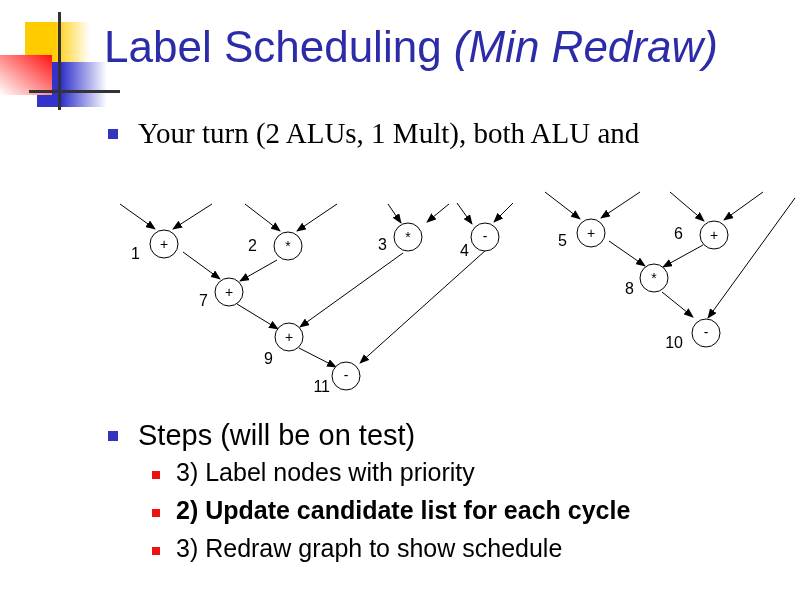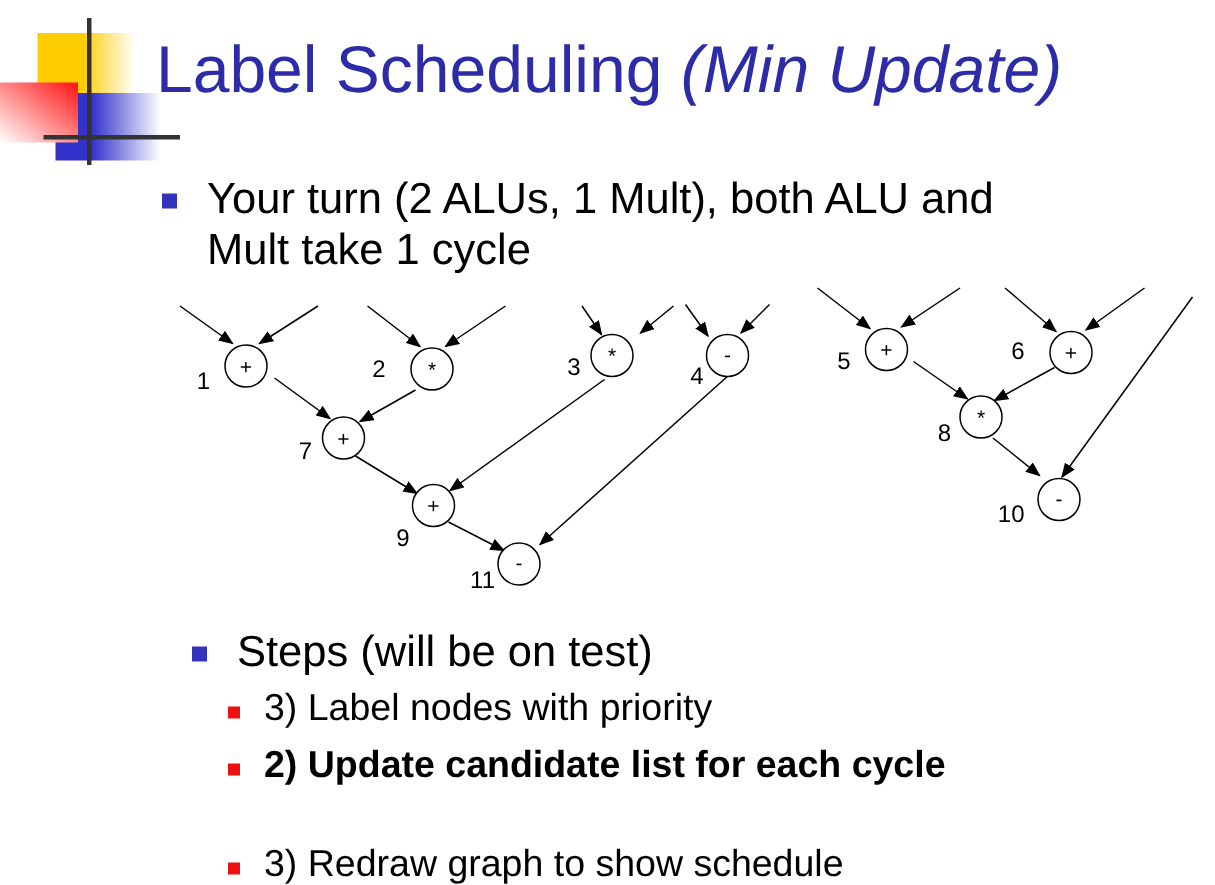--- a/index.html
+++ b/index.html
@@ -35,27 +35,26 @@
   </defs>
   <rect x="25" y="22" width="65" height="40" fill="url(#gy)"></rect>
   <rect x="37" y="62" width="70" height="45" fill="url(#gb)"></rect>
   <rect x="0" y="55" width="52" height="40" fill="url(#gr)"></rect>
   <rect x="58" y="12" width="3" height="98" fill="#333"></rect>
   <rect x="29" y="90" width="91" height="3" fill="#333"></rect>
 </svg>
 
 <div class="title">
   <span>Label Scheduling</span>
-  <span class="sub">(Min Update)</span>
+  <span class="sub">(Min Redraw)</span>
 </div>
 
 <div class="bullet" style="left:138px; top:116px;">
   <span class="sq" style="left:-30px; top:13px;"></span>
-  <div style="white-space:nowrap;">Your turn (2 ALUs, 1 Mult), both ALU and</div>
-  <div style="white-space:nowrap;">Mult take 1 cycle</div>
+  <div style="white-space:nowrap;font-family:Liberation Serif, serif;">Your turn (2 ALUs, 1 Mult), both ALU and</div>
 </div>
 
 <svg class="graph" width="810" height="590">
   <defs>
     <marker id="ah" markerWidth="10" markerHeight="8" refX="9" refY="4" orient="auto" markerUnits="userSpaceOnUse">
       <path d="M0,0 L10,4 L0,8 z" fill="#000"></path>
     </marker>
   </defs>
   <g stroke="#000" stroke-width="1" fill="none">
     <line x1="120" y1="204" x2="155" y2="229" marker-end="url(#ah)"></line>
@@ -115,29 +114,29 @@
     <text class="nlabel" x="567" y="246">5</text>
     <text class="nlabel" x="683" y="239">6</text>
     <text class="nlabel" x="208" y="306">7</text>
     <text class="nlabel" x="634" y="294">8</text>
     <text class="nlabel" x="273" y="364">9</text>
     <text class="nlabel" x="683" y="348">10</text>
     <text class="nlabel" x="330" y="392">11</text>
   </g>
 </svg>
 
-<div class="bullet" style="left:138px; top:418px;margin-left:20px;">
+<div class="bullet" style="left:138px; top:418px;">
   <span class="sq" style="left:-30px; top:13px;"></span>
   <div style="white-space:nowrap;">Steps (will be on test)</div>
 </div>
 
 <div class="sub-bullet" style="left:176px; top:458px;">
   <span class="sq" style="left:-24px; top:13px;"></span>
   <span>3) Label nodes with priority</span>
 </div>
 <div class="sub-bullet" style="left:176px; top:496px;font-weight:bold;">
   <span class="sq" style="left:-24px; top:13px;"></span>
   <span>2) Update candidate list for each cycle</span>
 </div>
-<div class="sub-bullet" style="left:176px; top:534px;margin-top:28px;">
+<div class="sub-bullet" style="left:176px; top:534px;">
   <span class="sq" style="left:-24px; top:13px;"></span>
   <span>3) Redraw graph to show schedule</span>
 </div>
 
 </body></html>

